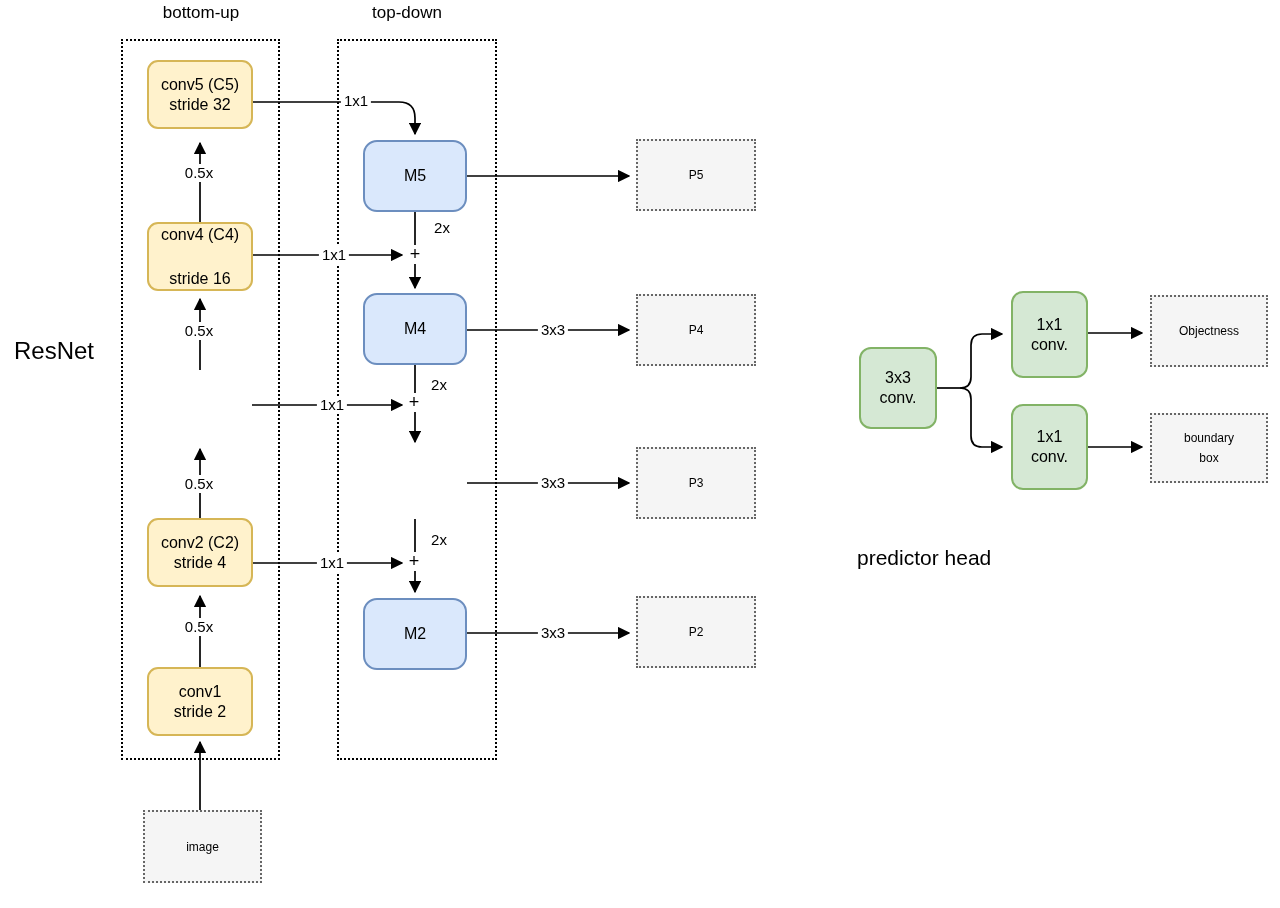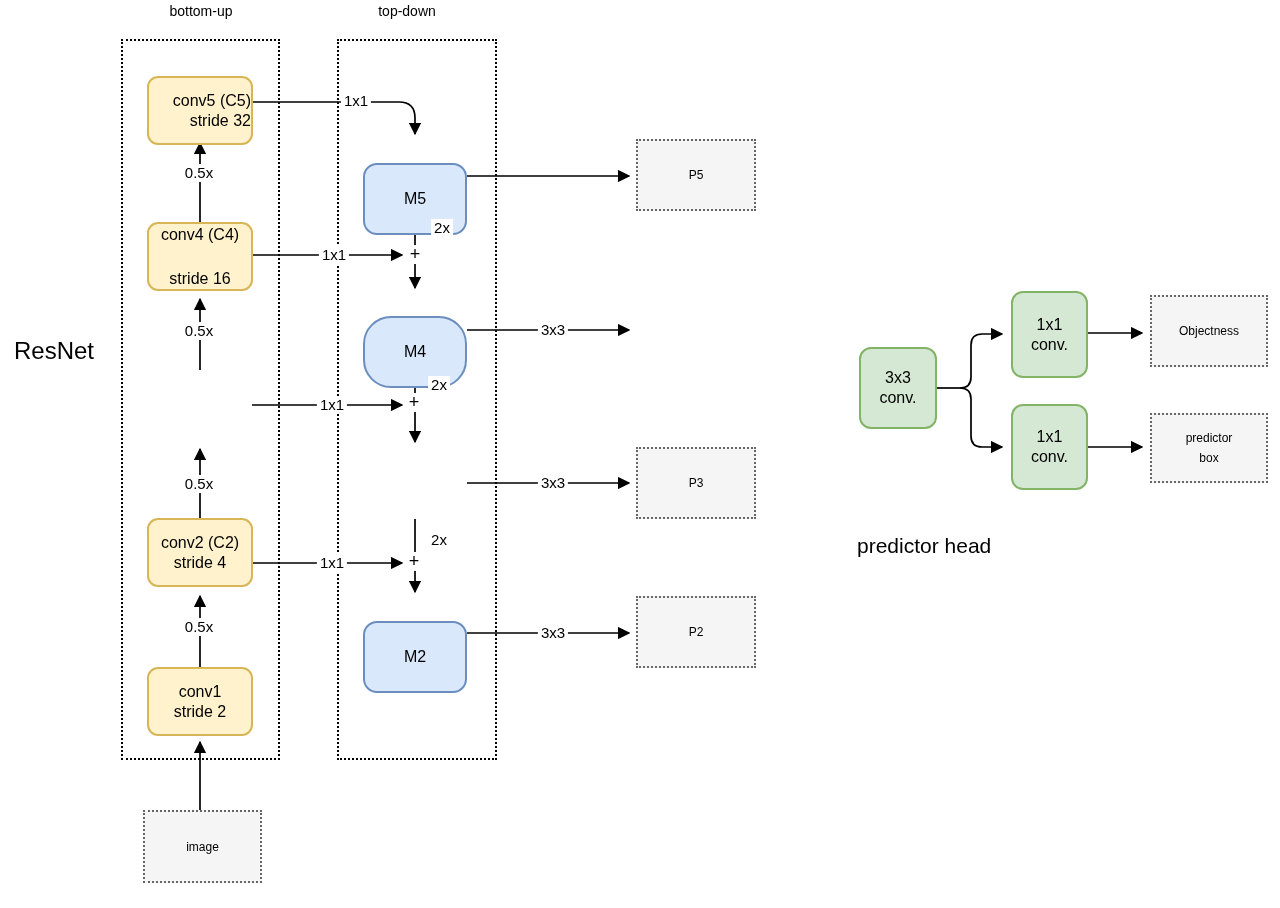--- a/index.html
+++ b/index.html
@@ -47,21 +47,20 @@
     border-radius: 11px;
     font-size: 16px;
   }
 
   .merged {
     width: 104px; height: 72px;
     background: var(--merged-fill, #DAE8FC);
     border: 2px solid var(--merged-border, #6C8EBF);
     border-radius: 14px;
     font-size: 16px;
-    margin-top: 23px;
   }
 
   .outbox {
     width: 120px; height: 72px;
     background: var(--output-fill, #F5F5F5);
     border: 2px dotted var(--output-border, #666666);
     font-size: 12px;
   }
 
   .headbox {
@@ -80,21 +79,21 @@
     line-height: 18px;
     z-index: 3;
     white-space: nowrap;
   }
 
   .plus { font-size: 18px; padding: 0 1px; }
 
   .pathway-label {
     position: absolute;
     transform: translateX(-50%);
-    font-size: 14px;
+    font-size: 17px;
     z-index: 3;
     white-space: nowrap;
   }
 
   .big-label {
     position: absolute;
     font-size: 24px;
     z-index: 3;
     white-space: nowrap;
   }
@@ -142,23 +141,23 @@
       <path d="M960,388 Q971,388 971,377 V345 Q971,334 982,334 H1002" marker-end="url(#arrow)"></path>
       <path d="M960,388 Q971,388 971,399 V436 Q971,447 982,447 H1002" marker-end="url(#arrow)"></path>
       <path d="M1088,333 H1142" marker-end="url(#arrow)"></path>
       <path d="M1088,447 H1142" marker-end="url(#arrow)"></path>
     </g>
   </svg>
 
   <div class="pathway-label" style="left:201px; top:3px;">bottom-up</div>
   <div class="pathway-label" style="left:407px; top:3px;">top-down</div>
   <div class="big-label" style="left:14px; top:337px;">ResNet</div>
-  <div class="big-label" style="left:857px; top:534px; font-size:21px;">predictor head</div>
-
-  <div class="node stage" style="left:147px; top:76px;align-items:flex-end;">
+  <div class="big-label" style="left:857px; top:546px; font-size:21px;">predictor head</div>
+
+  <div class="node stage" style="left:147px; top:60px;">
     <div>conv5 (C5)</div>
     <div>stride 32</div>
   </div>
   <div class="node stage" style="left:147px; top:222px;gap:24px;">
     <div>conv4 (C4)</div>
     <div>stride 16</div>
   </div>
   <div class="node stage" style="left:147px; top:518px;">
     <div>conv2 (C2)</div>
     <div>stride 4</div>
@@ -168,29 +167,32 @@
     <div>stride 2</div>
   </div>
 
   <div class="node outbox" style="left:143px; top:810px; width:119px; height:73px;">
     <div>image</div>
   </div>
 
   <div class="node merged" style="left:363px; top:140px;">
     <div>M5</div>
   </div>
-  <div class="node merged" style="left:363px; top:293px;border-radius:28px;">
+  <div class="node merged" style="left:363px; top:293px;">
     <div>M4</div>
   </div>
   <div class="node merged" style="left:363px; top:598px;">
     <div>M2</div>
   </div>
 
   <div class="node outbox" style="left:636px; top:139px;">
     <div>P5</div>
+  </div>
+  <div class="node outbox" style="left:636px; top:294px;">
+    <div>P4</div>
   </div>
   <div class="node outbox" style="left:636px; top:447px;">
     <div>P3</div>
   </div>
   <div class="node outbox" style="left:636px; top:596px;">
     <div>P2</div>
   </div>
 
   <div class="node headbox" style="left:859px; top:347px; width:78px; height:82px;">
     <div>3x3</div>
@@ -201,21 +203,21 @@
     <div>conv.</div>
   </div>
   <div class="node headbox" style="left:1011px; top:404px; width:77px; height:86px;">
     <div>1x1</div>
     <div>conv.</div>
   </div>
   <div class="node outbox" style="left:1150px; top:295px; width:118px; height:72px;">
     <div>Objectness</div>
   </div>
   <div class="node outbox" style="left:1150px; top:413px; width:118px; height:70px;">
-    <div>predictor</div>
+    <div>boundary</div>
     <div>box</div>
   </div>
 
   <div class="edge-label" style="left:199px; top:173px;">0.5x</div>
   <div class="edge-label" style="left:199px; top:331px;">0.5x</div>
   <div class="edge-label" style="left:199px; top:484px;">0.5x</div>
   <div class="edge-label" style="left:199px; top:627px;">0.5x</div>
 
   <div class="edge-label" style="left:356px; top:101px;">1x1</div>
   <div class="edge-label" style="left:334px; top:255px;">1x1</div>

